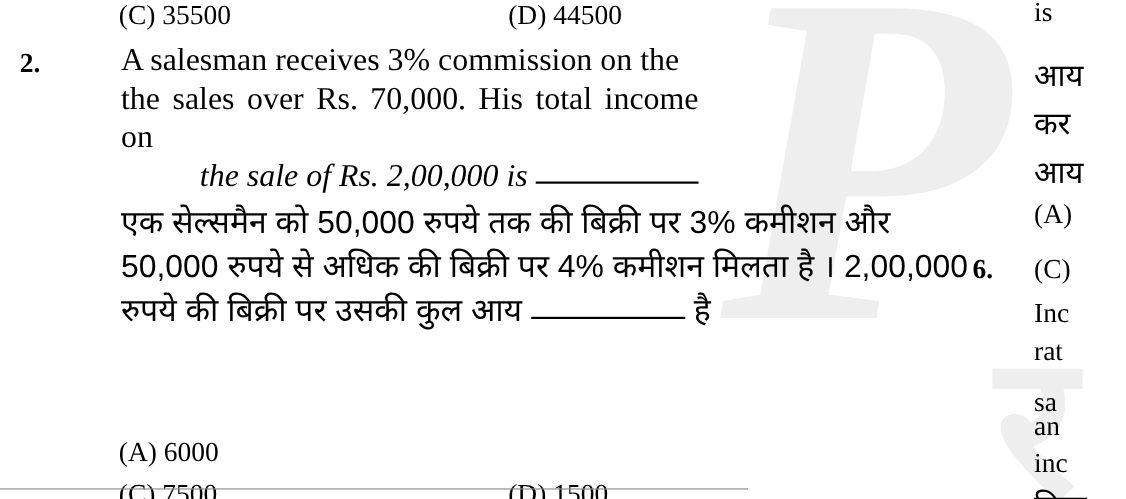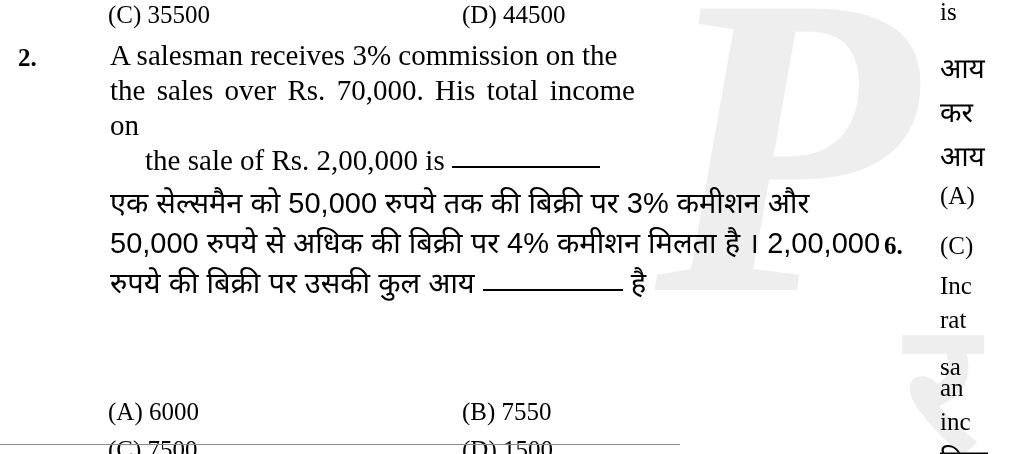--- a/index.html
+++ b/index.html
@@ -90,21 +90,22 @@
     position: absolute;
     left: 110px;
     top: 0;
     width: 525px;
     font-size: 29px;
     line-height: 35px;
     text-align: justify;
     text-justify: inter-word;
   }
   .q-en .lastline {
-    text-align: center;
+    text-align: right;
+    font-style: italic;
   }
   .blank-ul {
     display: inline-block;
     border-bottom: 2px solid #000;
     vertical-align: 2px;
   }
   .blank-long { width: 148px; }
   .blank-med { width: 140px; }
 
   .q-hi {
@@ -211,21 +212,20 @@
           <span>रुपये की बिक्री पर उसकी कुल आय</span>
           <span class="blank-ul blank-med"></span>
           <span>है</span>
         </div>
       </div>
     </div>
 
     <div class="answers">
       <div class="ans-row">
         <span class="ans-left">(A) 6000</span>
-        <span class="ans-right">(B) 7550</span>
       </div>
       <div class="ans-row">
         <span class="ans-left">(C) 7500</span>
         <span class="ans-right">(D) 1500</span>
       </div>
     </div>
 
     <div class="bottom-rule"></div>
   </div>
 

